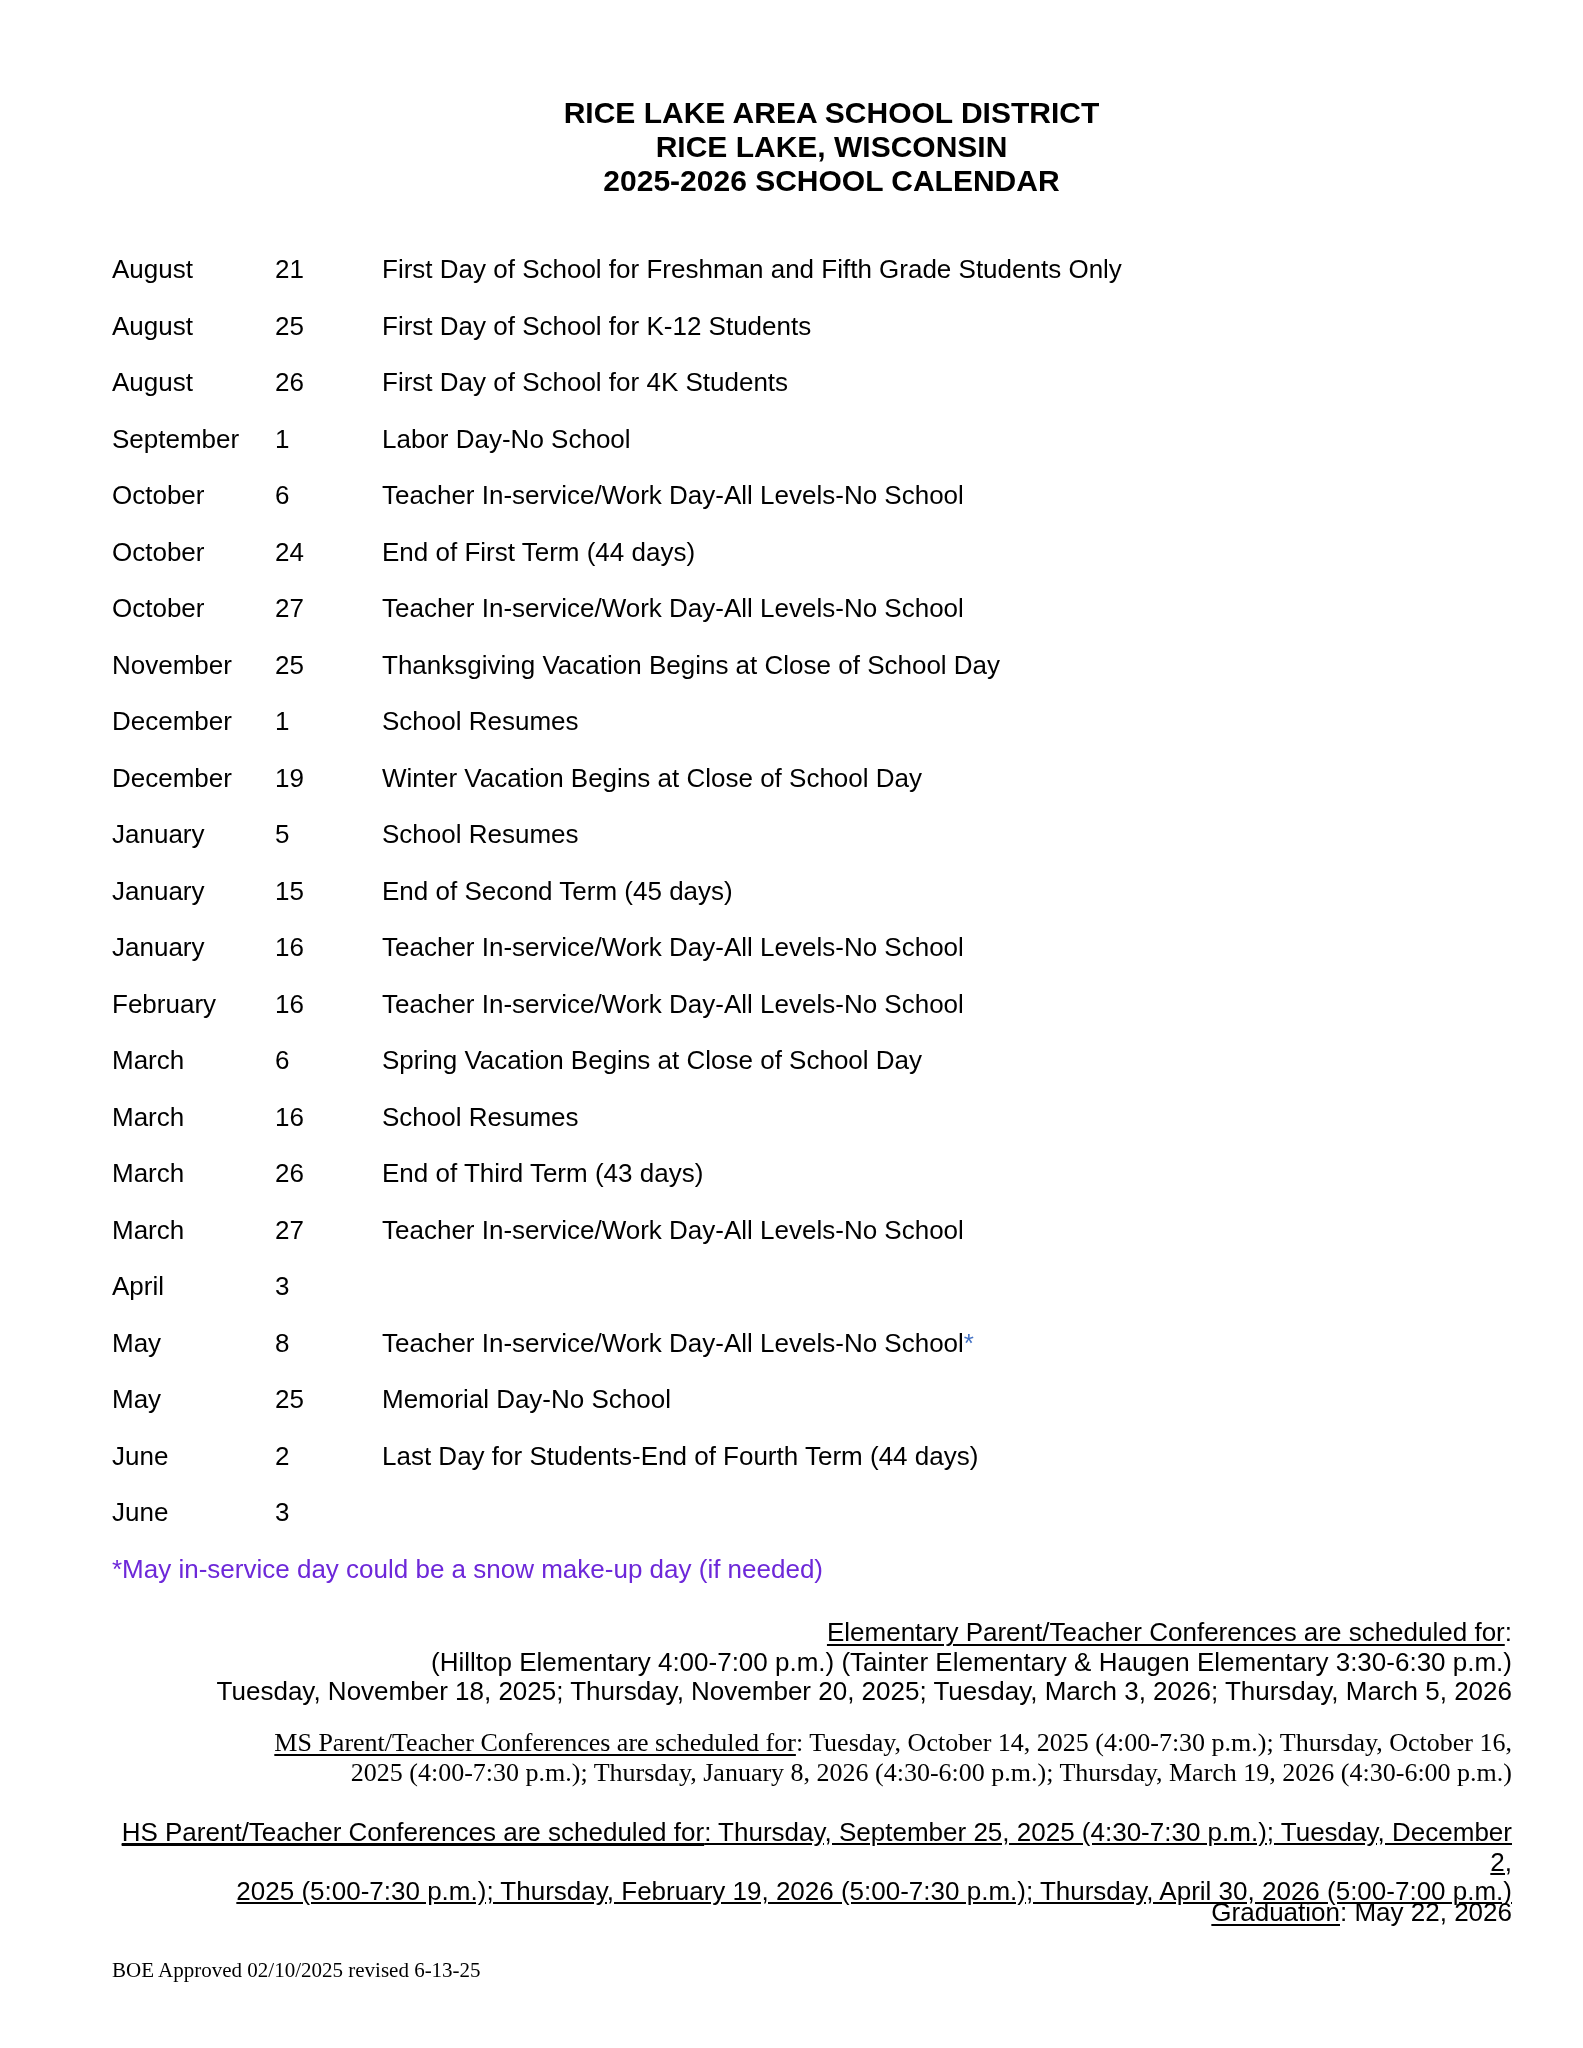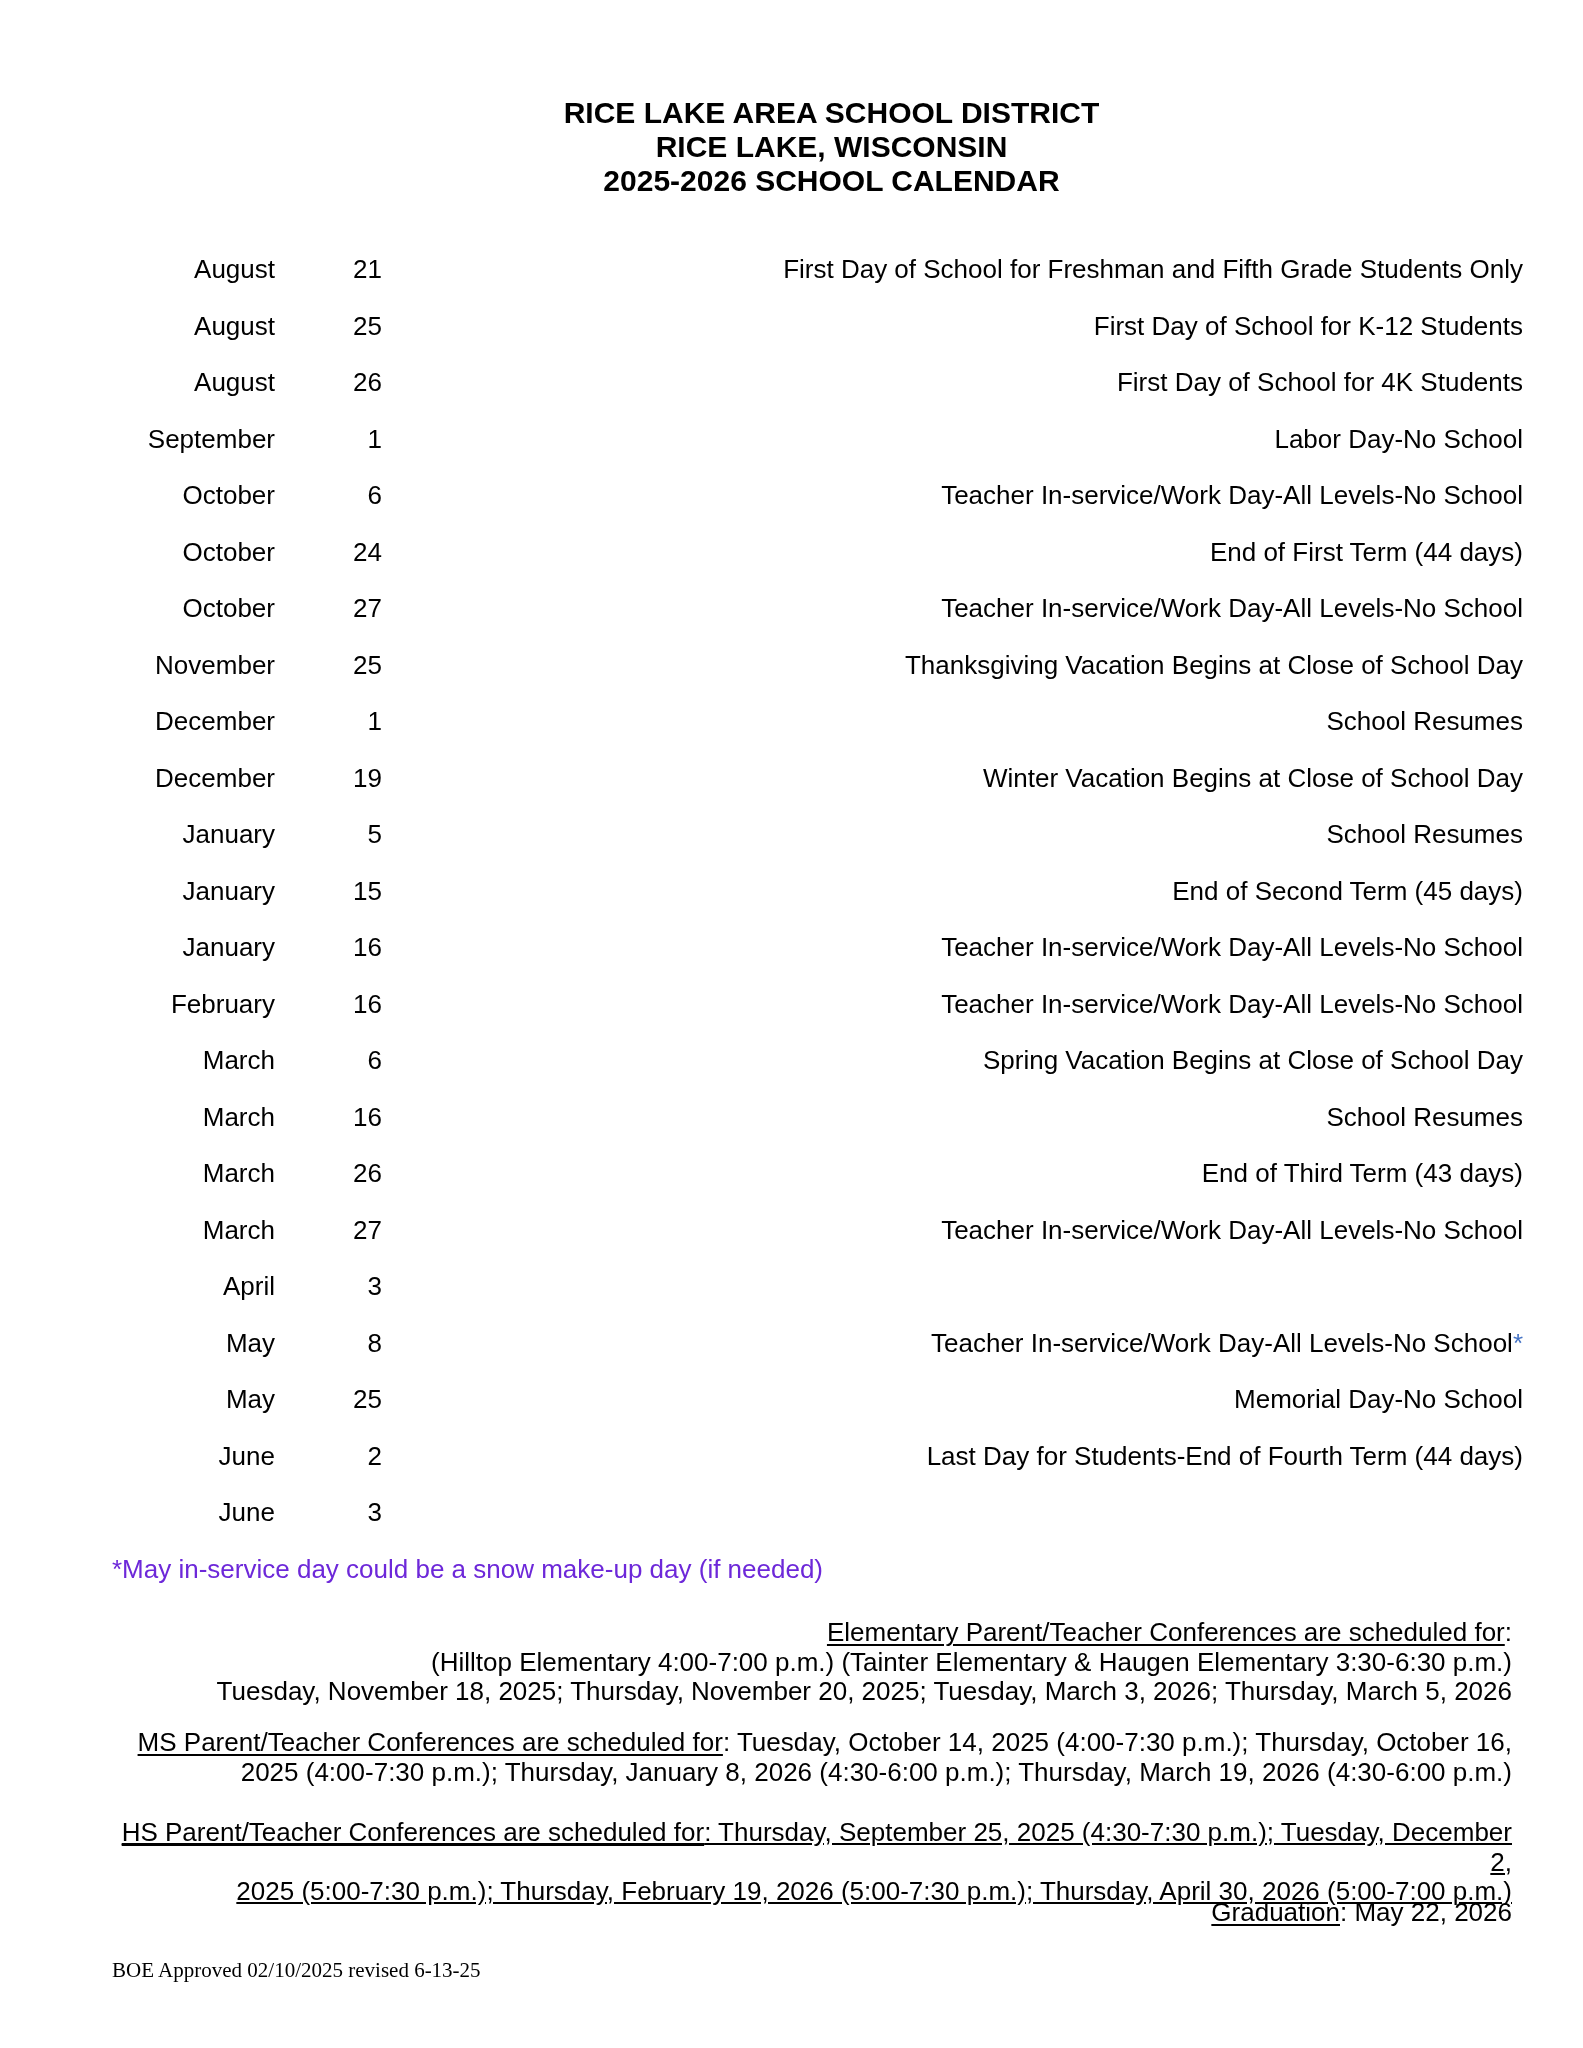--- a/index.html
+++ b/index.html
@@ -8,35 +8,35 @@
     width:1583px;height:2048px;
     background:#ffffff;
     color:#000000;
     font-family:"Liberation Sans", sans-serif;
     overflow:hidden;
   }
   .title-block{
     position:absolute;top:96px;left:0;width:100%;
     text-align:center;font-weight:700;font-size:30px;line-height:34px;margin-left:40px;
   }
-  .calendar{position:absolute;top:252px;left:112px;right:60px;text-align:right;}
+  .calendar{position:absolute;top:252px;left:112px;right:60px;}
   .cal-row{
     display:grid;grid-template-columns:163px 107px 1fr;
     font-size:26px;line-height:34px;margin-bottom:22.5px;
   }
   .footnote{
     position:absolute;top:1552px;left:112px;
     font-size:26px;line-height:34px;
   }
   .section{
     position:absolute;left:112px;width:1400px;
     font-size:26px;line-height:29.5px;text-align:right;
   }
   .sec-elem{top:1618px;}
-  .sec-ms{top:1728px;}
+  .sec-ms{top:1728px;font-family:Liberation Serif, serif;}
   .sec-hs{top:1818px;text-decoration:underline;}
   .sec-grad{top:1898px;}
   .u{text-decoration:underline;text-decoration-thickness:2px;text-underline-offset:3px;}
   .footer{
     position:absolute;top:1958px;left:112px;
     font-family:"Liberation Serif", serif;font-size:21px;
   }
 </style>
 </head>
 <body>

